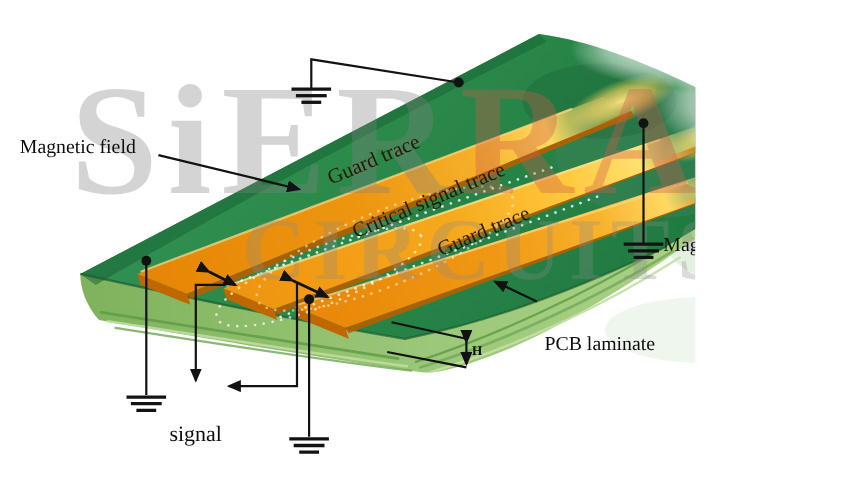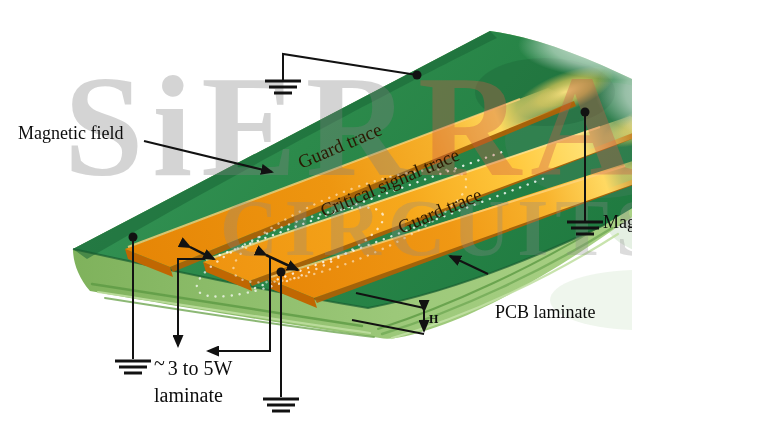--- a/index.html
+++ b/index.html
@@ -200,20 +200,17 @@
   <div class="trace-label" style="left:340px;top:146px;">Guard trace</div>
   <div class="trace-label" style="left:390px;top:183px;">Critical signal trace</div>
   <div class="trace-label" style="left:440px;top:211px;">Guard trace</div>
 
   <div class="label two-line" style="left:603px;top:212px;">
     <span>Magnetic at</span><br>
   </div>
 
   <div class="label" style="left:495px;top:265px;margin-top:37px;">PCB laminate</div>
 
-  <div class="spacing-text" style="left:154px;top:357px;">
-    <span class="tilde">~</span><span>3 to 5W</span>
-  </div>
-  <div class="spacing-text" style="left:154px;top:384px;">laminate</div>
+  <div class="spacing-text" style="left:154px;top:384px;">signal</div>
 
   <div class="h-label" style="left:429px;top:312px;">H</div>
 
 </div>
 
 </body></html>

